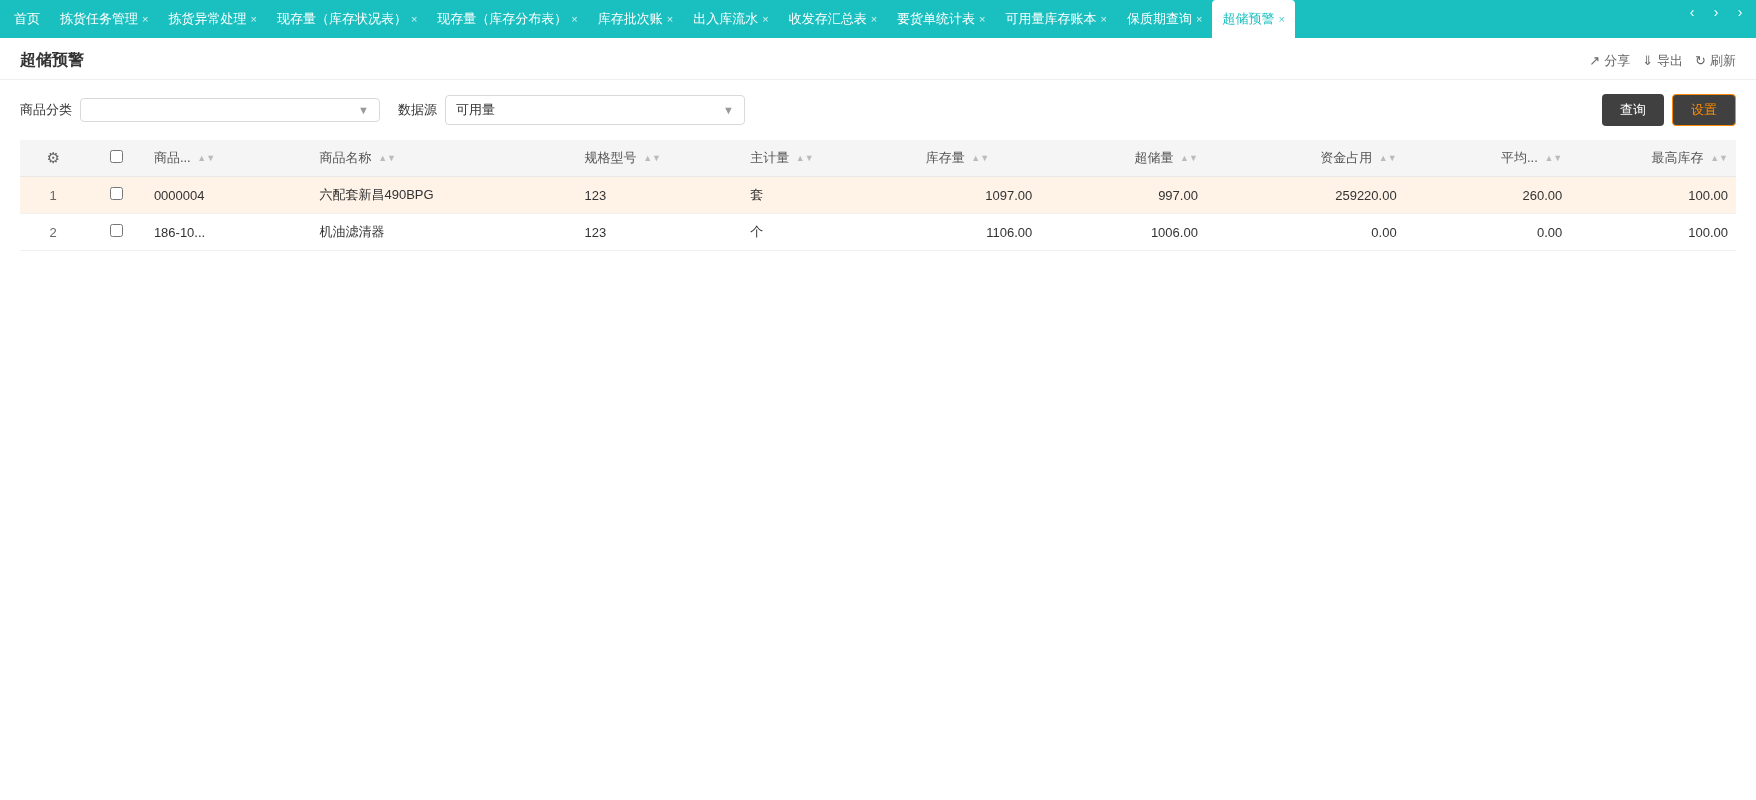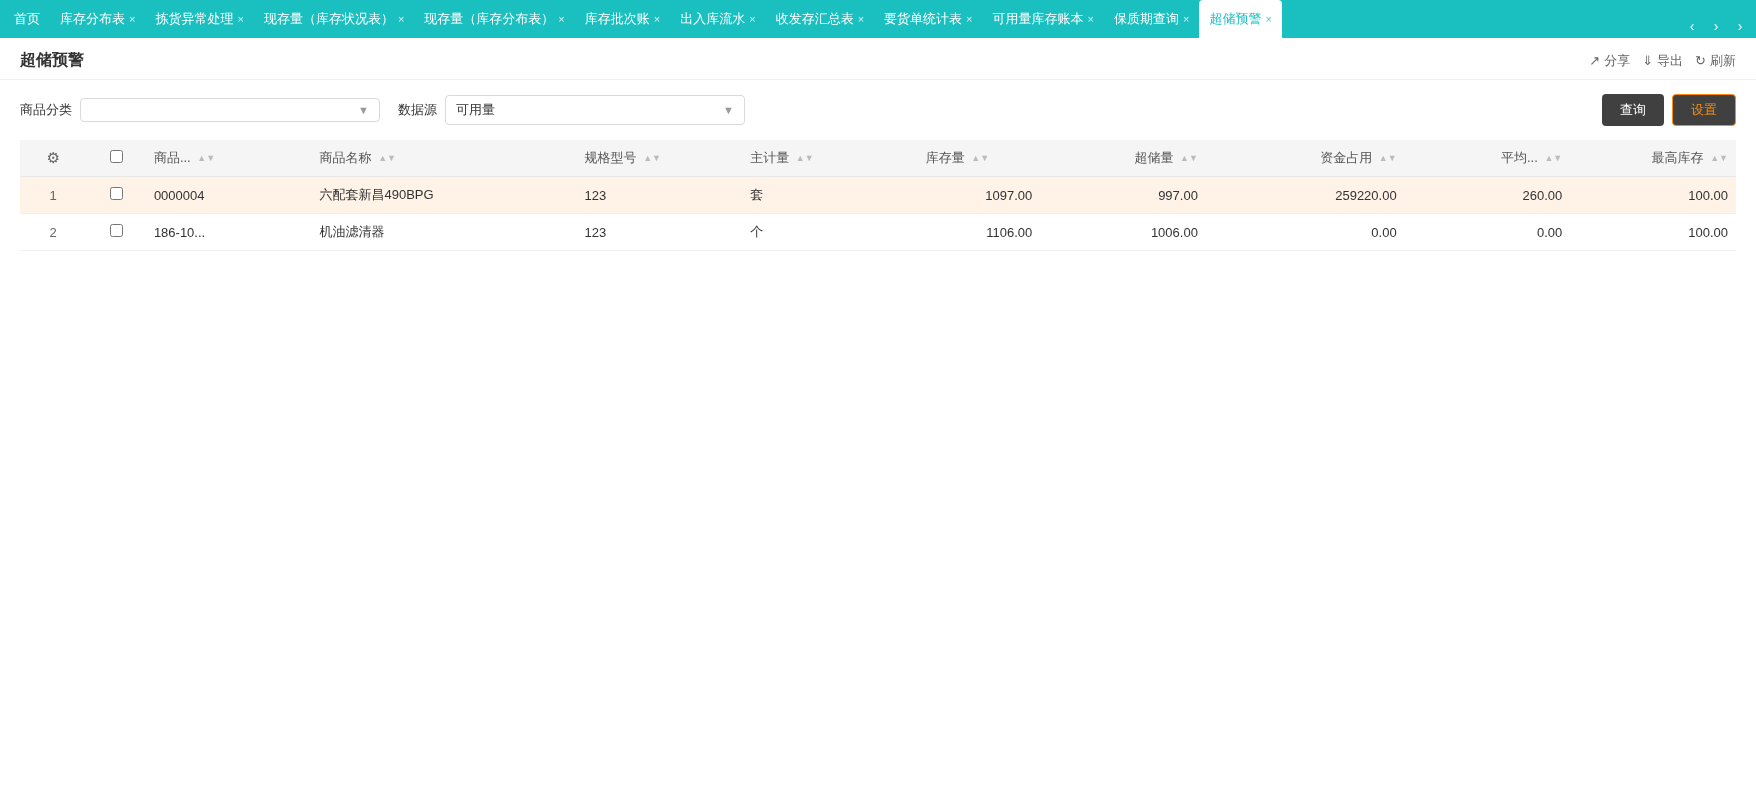--- a/index.html
+++ b/index.html
@@ -1,21 +1,21 @@
 <!DOCTYPE html>
 <html><head>
   <meta charset="utf-8">
   <style>
     * { box-sizing: border-box; margin: 0; padding: 0; }
     body { font-family: "Microsoft YaHei", Arial, sans-serif; font-size: 13px; background: #fff; color: #333; overflow-x: hidden; }
 
     
     .nav-bar {
       display: flex;
-      align-items: flex-end;
+      align-items: flex-start;
       background: #1abfbf;
       height: 38px;
       padding: 0 4px;
       overflow: hidden;
     }
     .nav-item {
       display: flex;
       align-items: center;
       padding: 0 10px;
       height: 38px;
@@ -208,21 +208,21 @@
     td.text-right { text-align: right; }
   </style>
 </head>
 <body>
 
 <div class="nav-bar">
   <div class="nav-item">
     <span>首页</span>
   </div>
   <div class="nav-item">
-    <span>库存分布表</span>
+    <span>拣货任务管理</span>
     <span class="close-btn">×</span>
   </div>
   <div class="nav-item">
     <span>拣货异常处理</span>
     <span class="close-btn">×</span>
   </div>
   <div class="nav-item">
     <span>现存量（库存状况表）</span>
     <span class="close-btn">×</span>
   </div>

